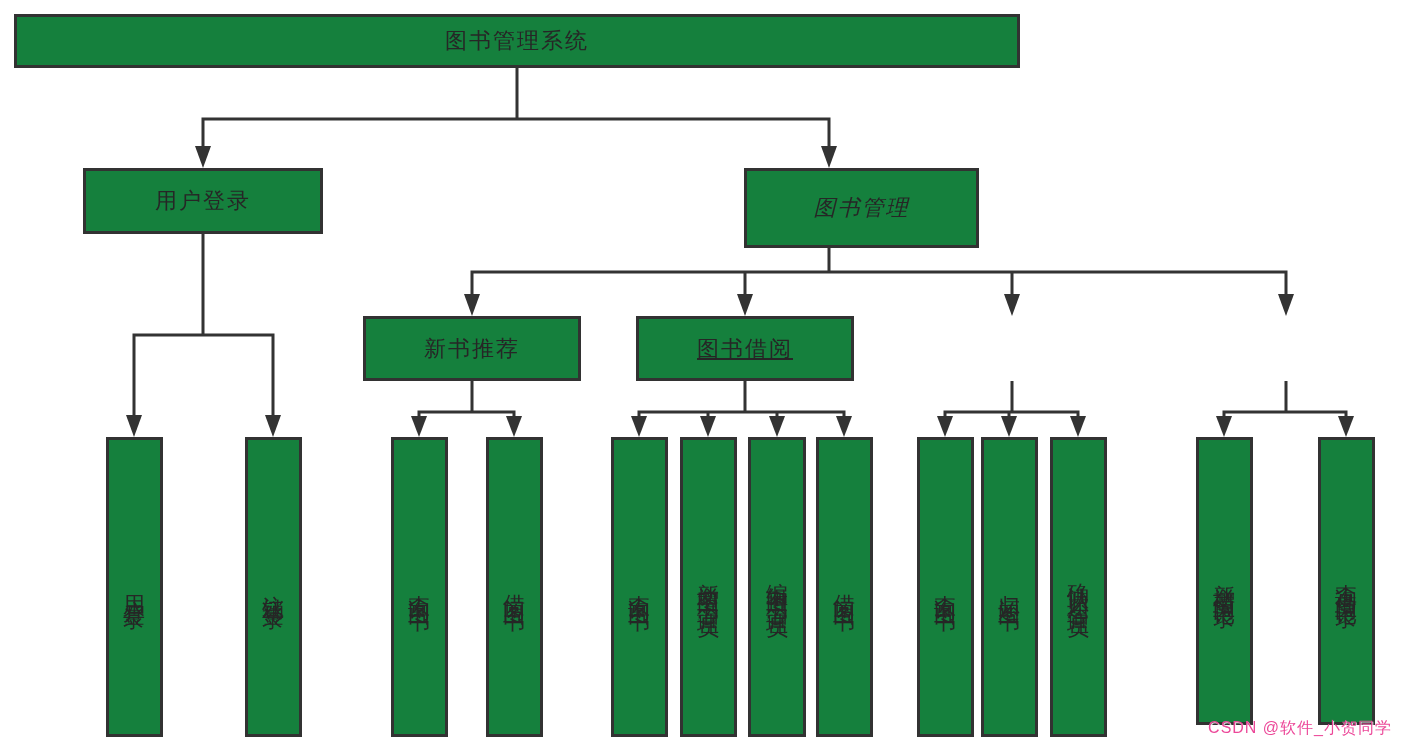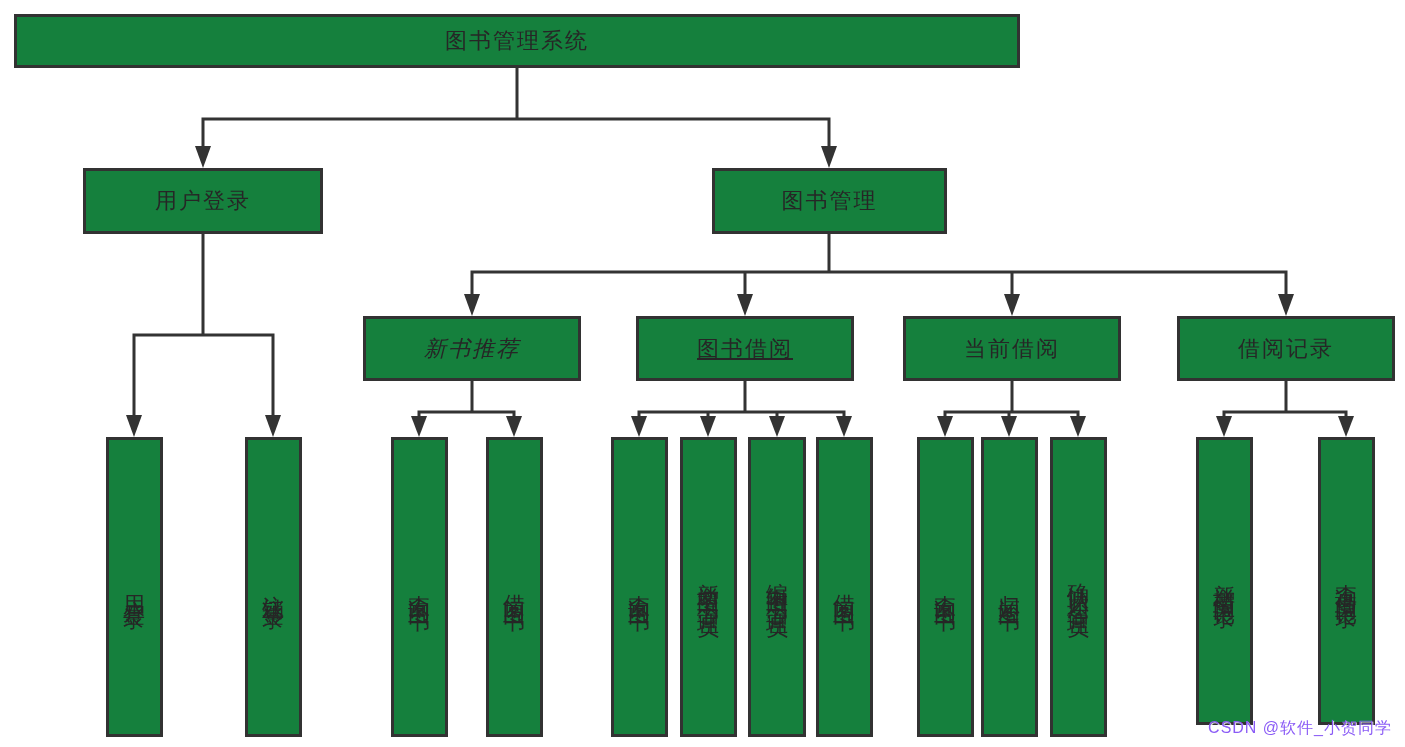--- a/index.html
+++ b/index.html
@@ -31,21 +31,21 @@
     font-size:22px;
     letter-spacing:5px;
     line-height:51px;
     white-space:nowrap;
   }
   .watermark{
     position:absolute;
     right:13px;bottom:8px;
     font-size:16px;
     letter-spacing:1px;
-    color:#8b5cf6;
+    color:#ec4899;
     text-shadow:1px 1px 0 rgba(255,255,255,.8);
     white-space:nowrap;
   }
 </style>
 </head>
 <body>
 
 <div class="canvas">
 
   <svg class="connectors" width="1405" height="747" viewBox="0 0 1405 747" xmlns="http://www.w3.org/2000/svg">
@@ -87,26 +87,24 @@
     <g>
       <path d="M1286,381 V412 M1224,417 V412 H1346 V417"></path>
       <polygon points="1216,416 1232,416 1224,437"></polygon>
       <polygon points="1338,416 1354,416 1346,437"></polygon>
     </g>
   </svg>
 
   <div class="node node-h" style="left:14px;top:14px;width:1006px;height:54px;">图书管理系统</div>
 
   <div class="node node-h" style="left:83px;top:168px;width:240px;height:66px;">用户登录</div>
-  <div class="node node-h" style="left:712px;top:168px;width:235px;height:66px;">图书管理</div>
+  <div class="node node-h" style="left:744px;top:168px;width:235px;height:80px;font-style:italic;">图书管理</div>
 
-  <div class="node node-h" style="left:363px;top:316px;width:218px;height:65px;font-style:italic;">新书推荐</div>
+  <div class="node node-h" style="left:363px;top:316px;width:218px;height:65px;">新书推荐</div>
   <div class="node node-h" style="left:636px;top:316px;width:218px;height:65px;text-decoration:underline;">图书借阅</div>
-  <div class="node node-h" style="left:903px;top:316px;width:218px;height:65px;">当前借阅</div>
-  <div class="node node-h" style="left:1177px;top:316px;width:218px;height:65px;">借阅记录</div>
 
   <div class="node node-v" style="left:106px;top:437px;width:57px;height:300px;">用户登录</div>
   <div class="node node-v" style="left:245px;top:437px;width:57px;height:300px;">注销登录</div>
 
   <div class="node node-v" style="left:391px;top:437px;width:57px;height:300px;">查询图书</div>
   <div class="node node-v" style="left:486px;top:437px;width:57px;height:300px;">借阅图书</div>
 
   <div class="node node-v" style="left:611px;top:437px;width:57px;height:300px;">查询图书</div>
   <div class="node node-v" style="left:680px;top:437px;width:57px;height:300px;">新增图书（管理员）</div>
   <div class="node node-v" style="left:748px;top:437px;width:58px;height:300px;">编辑图书（管理员）</div>

